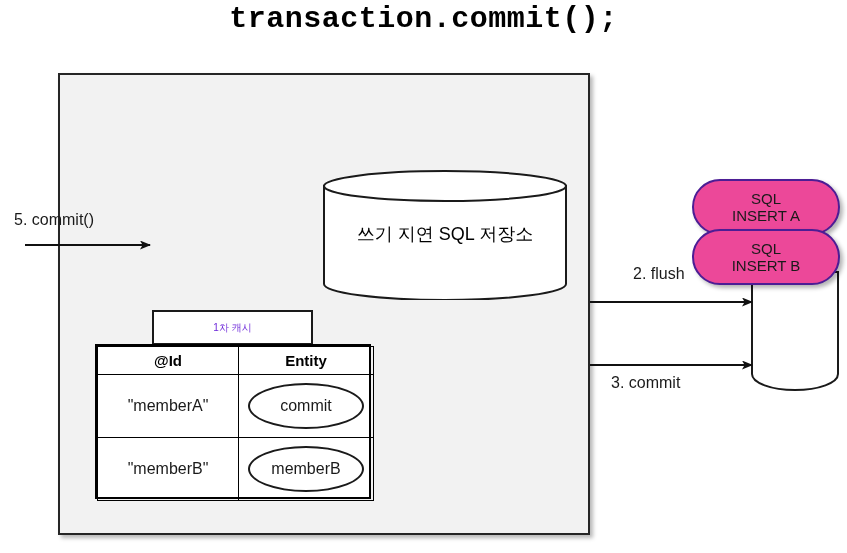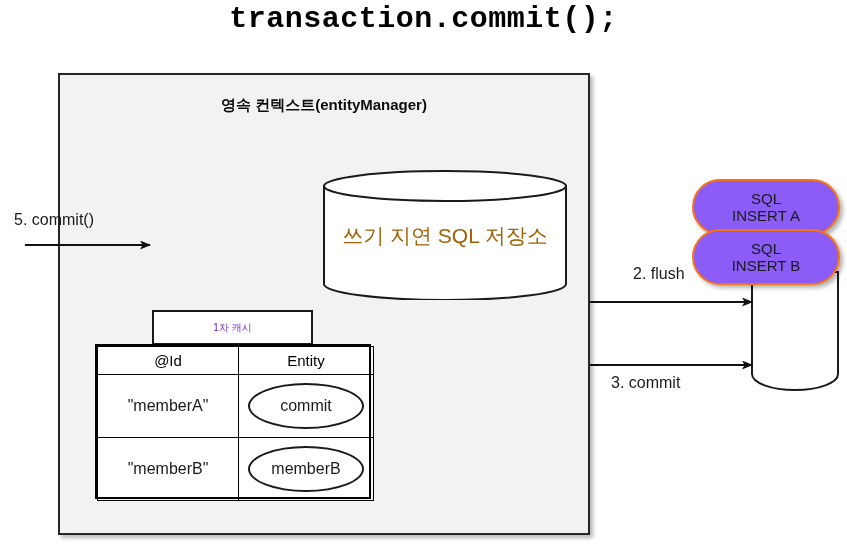--- a/index.html
+++ b/index.html
@@ -59,22 +59,22 @@
     white-space: nowrap;
   }
 
   
   #cyl-wrap { left: 322px; top: 170px; width: 246px; height: 130px; }
   #cyl-label {
     left: 322px;
     top: 222px;
     width: 246px;
     text-align: center;
-    font-size: 21px;
-    color: #a16207;
+    font-size: 18px;
+    color: #000000;
     white-space: nowrap;
   }
 
   
   #cache-tab {
     left: 152px;
     top: 310px;
     width: 161px;
     height: 35px;
     background: #ffffff;
@@ -105,21 +105,21 @@
     table-layout: fixed;
   }
   #cache-table th, #cache-table td {
     border: 1px solid #000000;
     padding: 0;
     margin: 0;
   }
   #cache-table th {
     height: 27px;
     font-size: 15px;
-    font-weight: normal;
+    font-weight: bold;
     text-align: center;
     color: #000000;
   }
   #cache-table td {
     height: 62px;
     font-size: 16px;
     color: #1a1a1a;
   }
   .col-id   { width: 140px; }
   .col-ent  { width: 134px; }
@@ -143,22 +143,22 @@
     font-size: 16px;
     color: #1a1a1a;
     box-sizing: border-box;
     white-space: nowrap;
   }
 
   
   .sql-pill {
     width: 148px;
     height: 56px;
-    background: #8b5cf6;
-    border: 2px solid #f97316;
+    background: #ec4899;
+    border: 2px solid #4c1d95;
     border-radius: 28px;
     box-sizing: border-box;
     display: flex;
     flex-direction: column;
     align-items: center;
     justify-content: center;
     font-size: 15px;
     line-height: 1.15;
     color: #1a1a1a;
     box-shadow: 3px 3px 4px rgba(0,0,0,0.3);
@@ -216,21 +216,20 @@
     <defs>
       <marker id="ah" markerWidth="11" markerHeight="9" refX="10" refY="4.5" orient="auto" markerUnits="userSpaceOnUse">
         <path d="M0,0 L11,4.5 L0,9 L2.6,4.5 Z" fill="#111111"></path>
       </marker>
     </defs>
 
     <line x1="25" y1="245" x2="150" y2="245" stroke="#111111" stroke-width="2" marker-end="url(#ah)"></line>
   </svg>
 
   <div class="abs" id="pc-box"></div>
-  <div class="abs" id="pc-title">영속 컨텍스트(entityManager)</div>
 
   <div class="abs" id="cyl-wrap">
     <svg width="246" height="130" viewBox="0 0 246 130">
       <path d="M2,16 L2,114 A121,16 0 0 0 244,114 L244,16 Z" fill="#ffffff" stroke="#1a1a1a" stroke-width="2"></path>
       <ellipse cx="123" cy="16" rx="121" ry="15" fill="#ffffff" stroke="#1a1a1a" stroke-width="2"></ellipse>
     </svg>
   </div>
   <div class="abs" id="cyl-label">쓰기 지연 SQL 저장소</div>
 
   <div class="abs" id="cache-tab">

